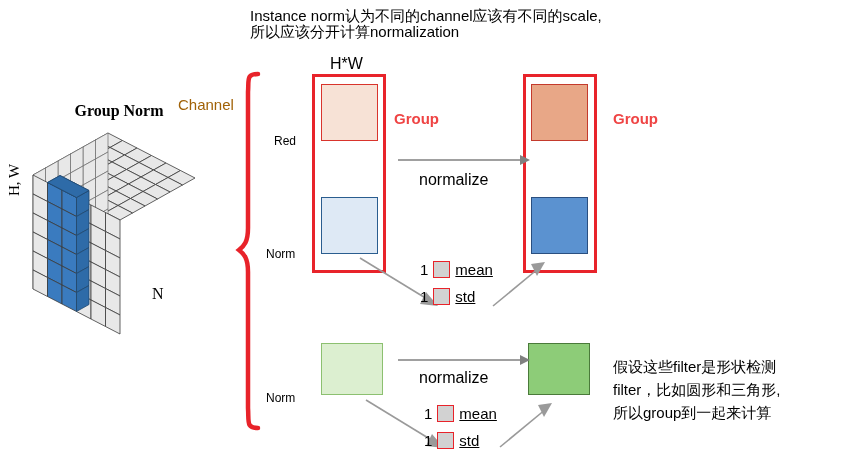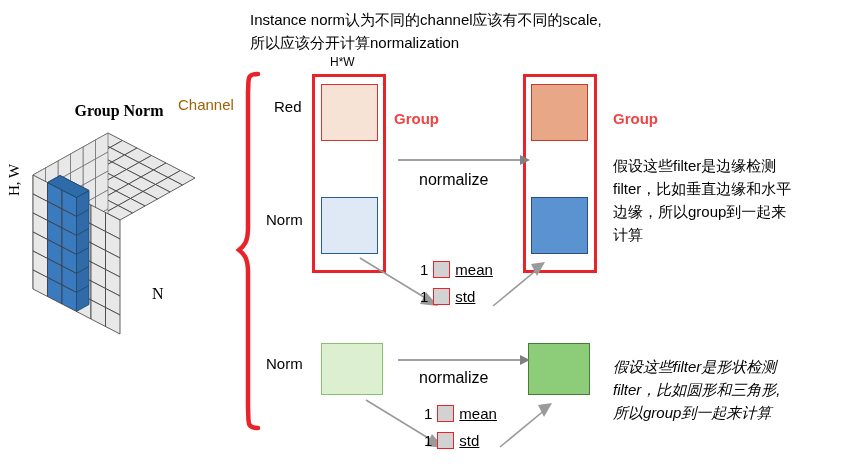--- a/index.html
+++ b/index.html
@@ -19,21 +19,21 @@
     overflow: hidden;
   }
   .abs { position: absolute; }
 
   
   #top-caption {
     left: 250px;
     top: 8px;
     width: 600px;
     font-size: 15px;
-    line-height: 23px;
+    line-height: 16px;
     color: #000;
     white-space: pre-line;
   }
 
   
   #cube-title {
     left: 44px;
     top: 102px;
     width: 150px;
     text-align: center;
@@ -90,21 +90,21 @@
   
   .sq { box-sizing: border-box; }
   #sq-red-light   { left: 321px; top: 84px;  width: 57px; height: 57px; background: #F7E2D6; border: 1.5px solid #d9342c; }
   #sq-blue-light  { left: 321px; top: 197px; width: 57px; height: 57px; background: #DEE9F5; border: 1.5px solid #2a5d8f; }
   #sq-red-dark    { left: 531px; top: 84px;  width: 57px; height: 57px; background: #E8A787; border: 1.5px solid #c43a2c; }
   #sq-blue-dark   { left: 531px; top: 197px; width: 57px; height: 57px; background: #5B92D0; border: 1.5px solid #2a4f80; }
   #sq-green-light { left: 321px; top: 343px; width: 62px; height: 52px; background: #DCEFD0; border: 1.5px solid #8CC070; }
   #sq-green-dark  { left: 528px; top: 343px; width: 62px; height: 52px; background: #8DCC78; border: 1.5px solid #4A7A3A; }
 
   
-  .chan-label { font-size: 15px; color: #000; }
+  .chan-label { font-size: 12px; color: #000; margin-top: 36px; }
   #label-red   { left: 274px; top: 98px; }
   #label-blue  { left: 266px; top: 211px; }
   #label-green { left: 266px; top: 355px; }
 
   
   .norm-word { font-size: 16px; color: #000; }
   #norm-word-top    { left: 419px; top: 171px; }
   #norm-word-bottom { left: 419px; top: 369px; }
 
   
@@ -123,21 +123,21 @@
   #ms-bot-std     { left: 424px; top: 432px; }
 
   
   .note {
     font-size: 15px;
     line-height: 23px;
     color: #000;
     white-space: pre-line;
   }
   #note-top    { left: 613px; top: 154px; width: 240px; }
-  #note-bottom { left: 613px; top: 355px; width: 240px; font-style: italic; }
+  #note-bottom { left: 613px; top: 355px; width: 240px; }
 
   svg { display: block; overflow: visible; }
 </style>
 </head>
 <body>
 
 <div id="canvas">
 
   <div class="abs" id="top-caption">Instance norm认为不同的channel应该有不同的scale,
 所以应该分开计算normalization</div>
@@ -272,21 +272,21 @@
       <polygon points="46.50,62.50 59.00,55.50 30.00,40.50 17.50,47.50" fill="#2E6BA8" stroke="#20486e" stroke-width="0.8" stroke-linejoin="round"></polygon>
     </svg>
 
   <svg class="abs" id="brace-svg" width="26" height="370">
     <path d="M 22 4 C 10 4 13 10 12 22 L 12 158 C 12 172 8 176 3 180
              C 8 184 12 188 12 202 L 12 338 C 13 352 10 358 22 358" fill="none" stroke="#e8232a" stroke-width="4.5" stroke-linecap="round"></path>
   </svg>
 
   <div class="abs" id="group-box-left" style="left:312px;top:74px;width:74px;height:199px;border:3px solid #e8232a;box-sizing:border-box;"></div>
 
-  <div class="abs" id="hw-top-label" style="left:330px;top:55px;font-size:12px;color:#000;">H*W</div>
+  <div class="abs" id="hw-top-label" style="left:330px;top:55px;font-size:16px;color:#000;">H*W</div>
 
   <div class="abs sq" id="sq-red-light"></div>
   <div class="abs sq" id="sq-blue-light"></div>
 
   <div class="abs chan-label" id="label-red">Red</div>
   <div class="abs chan-label" id="label-blue">Norm</div>
 
   <div class="abs group-word" id="group-label-left">Group</div>
 
   <div class="abs" id="group-box-right" style="left:523px;top:74px;width:74px;height:199px;border:3px solid #e8232a;box-sizing:border-box;"></div>
@@ -315,24 +315,20 @@
     <span class="ms-one">1</span>
     <span class="ms-chip"></span>
     <span class="ms-name">mean</span>
   </div>
   <div class="abs ms-row" id="ms-top-std">
     <span class="ms-one">1</span>
     <span class="ms-chip"></span>
     <span class="ms-name">std</span>
   </div>
 
-  <div class="abs note" id="note-top"> 假设这些filter是边缘检测
-filter，比如垂直边缘和水平
-边缘，所以group到一起来
-计算</div>
 
   <div class="abs chan-label" id="label-green">Norm</div>
 
   <div class="abs sq" id="sq-green-light"></div>
   <div class="abs sq" id="sq-green-dark"></div>
 
   <svg class="abs" width="140" height="20" style="left:398px;top:352px;">
     <line x1="0" y1="8" x2="122" y2="8" stroke="#808080" stroke-width="1.6"></line>
     <path d="M 122 3 L 132 8 L 122 13 Z" fill="#808080"></path>
   </svg>

